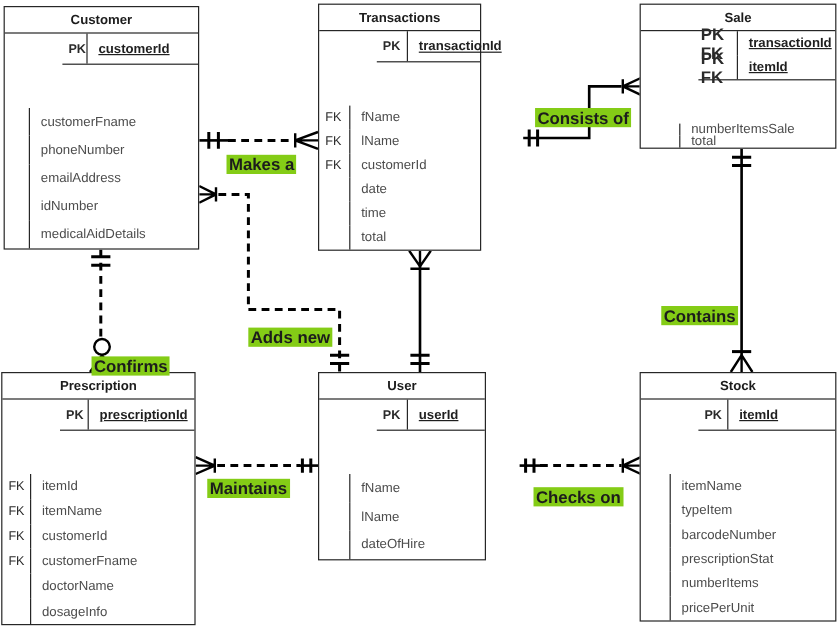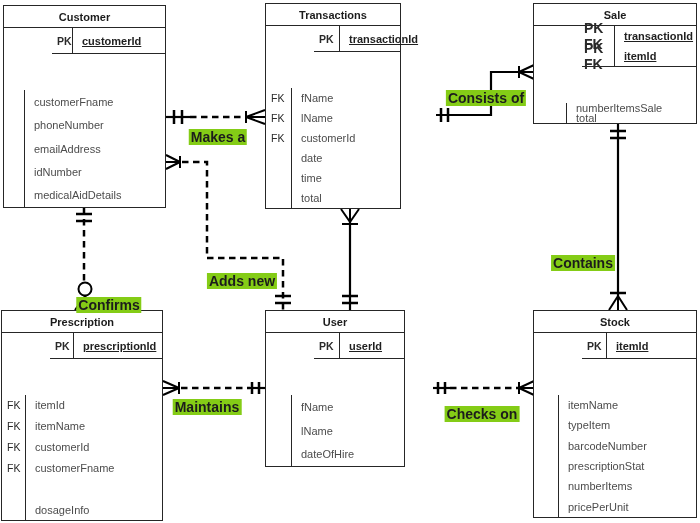--- a/index.html
+++ b/index.html
@@ -218,20 +218,21 @@
         <div class="row">
           <span class="badge">FK</span>
           <span class="attr">customerId</span>
         </div>
         <div class="row">
           <span class="badge">FK</span>
           <span class="attr">customerFname</span>
         </div>
         <div class="row">
           <span class="badge"></span>
+          <span class="attr">doctorName</span>
         </div>
         <div class="row">
           <span class="badge"></span>
           <span class="attr">dosageInfo</span>
         </div>
       </div>
   </div>
 
   <div class="entity e-user">
     <div class="title">User</div>

